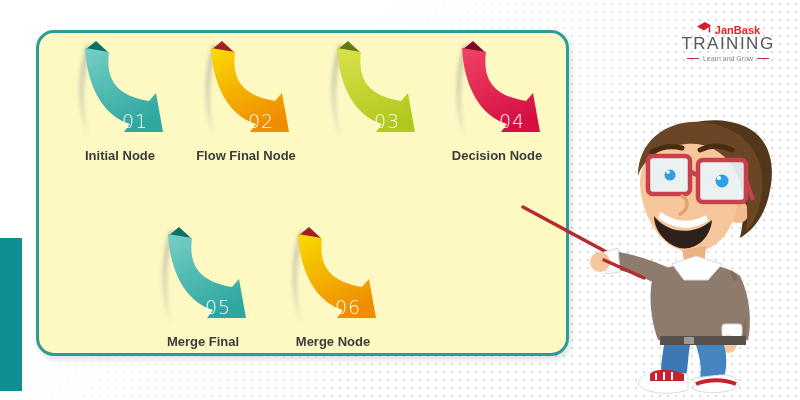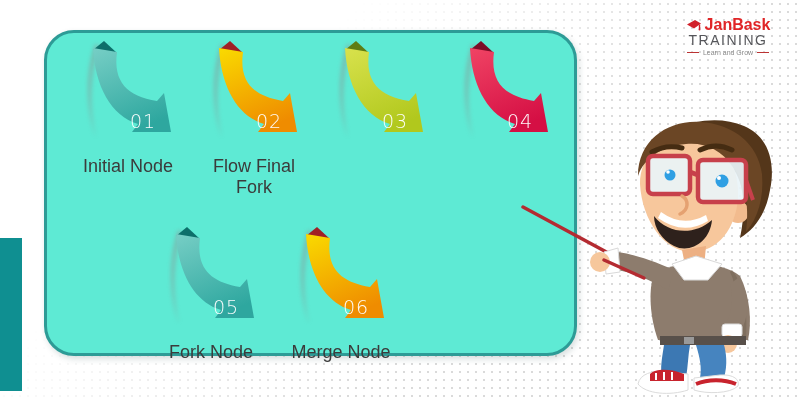--- a/index.html
+++ b/index.html
@@ -15,44 +15,44 @@
   }
   .bg-fade{
     position:absolute;inset:0;
     background:linear-gradient(135deg,#ffffff 30%, rgba(255,255,255,0) 62%);
   }
   .accent-bar{
     position:absolute;left:0;top:238px;width:22px;height:153px;
     background:var(--accent,#0f8f91);
   }
   .frame{
-    position:absolute;left:44px;top:30px;width:527px;height:320px;
-    background:#5eead4;border:3px solid var(--frame-border,#2d9b96);
-    border-radius:30px;
+    position:absolute;left:36px;top:30px;width:527px;height:320px;
+    background:#fef9c3;border:3px solid var(--frame-border,#2d9b96);
+    border-radius:18px;
     box-shadow:2px 3px 6px rgba(40,80,80,.18);
   }
   .node-item{position:absolute;text-align:center;}
   .ribbon{display:block;margin:0 auto;transform:translateX(-6px);}
   .rib-num{
     fill:#ffffff;font-family:"DejaVu Sans", sans-serif;
     font-size:19px;font-weight:300;letter-spacing:1px;opacity:.96;
   }
   .node-label{
-    font-weight:400;font-size:18px;line-height:1.15;
-    color:var(--label,#3b3b3b);margin-top:10px;
+    font-weight:700;font-size:13px;line-height:1.15;
+    color:var(--label,#3b3b3b);margin-top:3px;
   }
   .pointer-svg{position:absolute;left:0;top:0;pointer-events:none;}
   .character{position:absolute;left:588px;top:112px;}
   .logo{
     position:absolute;left:674px;top:16px;width:108px;
     display:flex;flex-direction:column;align-items:center;line-height:1.1;
   }
   .logo-row1{display:flex;align-items:center;gap:3px;}
-  .logo-brand{color:#e02527;font-weight:700;font-size:16px;}
-  .logo-name{color:#55565a;font-size:14px;font-weight:500;letter-spacing:1.5px;margin-top:-1px;}
+  .logo-brand{color:#e02527;font-weight:700;font-size:11px;margin-top:8px;}
+  .logo-name{color:#55565a;font-size:17px;font-weight:500;letter-spacing:1.5px;margin-top:-1px;}
   .logo-tag{display:flex;align-items:center;gap:4px;color:#8a8a8a;font-size:7px;margin-top:1px;}
   .logo-tag .dash{width:12px;height:1px;background:#b33;display:inline-block;}
 </style>
 </head>
 <body style="--accent: #0f8f91; --frame-border: #2d9b96; --label: #3b3b3b; --dot: #dadada;">
 
 <svg width="0" height="0" style="position:absolute" aria-hidden="true">
   <defs>
     <filter id="ribBlur" x="-40%" y="-20%" width="180%" height="140%">
       <feGaussianBlur stdDeviation="2"></feGaussianBlur>
@@ -82,21 +82,21 @@
     <svg class="ribbon" width="110" height="106" viewBox="0 0 110 106">
       <linearGradient x1="0.1" y1="0" x2="0.5" y2="1" id="ribGrad1">
         <stop offset="0" stop-color="#f9d800"></stop>
           <stop offset="1" stop-color="#ef8c00"></stop>
       </linearGradient>
       <path class="rib-shadow" d="M28 4 C19 30 18 66 29 98 C22 70 22 34 33 6 Z" fill="#8f8f8f" opacity="0.5" filter="url(#ribBlur)"></path>
       <polygon class="rib-fold" points="26,10 50,13 37,1" fill="#a02025"></polygon>
       <path class="rib-band" d="M26 8 L50 12 C46 42 60 56 90 61 L97 53 L104 92 L65 92 L71 84 C44 76 28 46 26 8 Z" fill="url(#ribGrad1)"></path>
       <text class="rib-num" x="76" y="88" text-anchor="middle">02</text>
     </svg>
-    <div class="node-label">Flow Final Fork</div>
+    <div class="node-label">Flow Final Node</div>
   </div>
     <div class="node-item" style="left: 263px; top: 7px; width: 140px;">
     <svg class="ribbon" width="110" height="106" viewBox="0 0 110 106">
       <linearGradient x1="0.1" y1="0" x2="0.5" y2="1" id="ribGrad2">
         <stop offset="0" stop-color="#d7e14b"></stop>
           <stop offset="1" stop-color="#b1c81d"></stop>
       </linearGradient>
       <path class="rib-shadow" d="M28 4 C19 30 18 66 29 98 C22 70 22 34 33 6 Z" fill="#8f8f8f" opacity="0.5" filter="url(#ribBlur)"></path>
       <polygon class="rib-fold" points="26,10 50,13 37,1" fill="#5f7d13"></polygon>
       <path class="rib-band" d="M26 8 L50 12 C46 42 60 56 90 61 L97 53 L104 92 L65 92 L71 84 C44 76 28 46 26 8 Z" fill="url(#ribGrad2)"></path>
@@ -107,33 +107,34 @@
     <svg class="ribbon" width="110" height="106" viewBox="0 0 110 106">
       <linearGradient x1="0.1" y1="0" x2="0.5" y2="1" id="ribGrad3">
         <stop offset="0" stop-color="#ef4263"></stop>
           <stop offset="1" stop-color="#d50f44"></stop>
       </linearGradient>
       <path class="rib-shadow" d="M28 4 C19 30 18 66 29 98 C22 70 22 34 33 6 Z" fill="#8f8f8f" opacity="0.5" filter="url(#ribBlur)"></path>
       <polygon class="rib-fold" points="26,10 50,13 37,1" fill="#7c0c27"></polygon>
       <path class="rib-band" d="M26 8 L50 12 C46 42 60 56 90 61 L97 53 L104 92 L65 92 L71 84 C44 76 28 46 26 8 Z" fill="url(#ribGrad3)"></path>
       <text class="rib-num" x="76" y="88" text-anchor="middle">04</text>
     </svg>
+    <div class="node-label">Decision Node</div>
   </div>
     <div class="node-item" style="left: 89px; top: 193px; width: 150px;">
     <svg class="ribbon" width="110" height="106" viewBox="0 0 110 106">
       <linearGradient x1="0.1" y1="0" x2="0.5" y2="1" id="ribGrad4">
         <stop offset="0" stop-color="#74cdc4"></stop>
           <stop offset="1" stop-color="#2ea79f"></stop>
       </linearGradient>
       <path class="rib-shadow" d="M28 4 C19 30 18 66 29 98 C22 70 22 34 33 6 Z" fill="#8f8f8f" opacity="0.5" filter="url(#ribBlur)"></path>
       <polygon class="rib-fold" points="26,10 50,13 37,1" fill="#0d6f6a"></polygon>
       <path class="rib-band" d="M26 8 L50 12 C46 42 60 56 90 61 L97 53 L104 92 L65 92 L71 84 C44 76 28 46 26 8 Z" fill="url(#ribGrad4)"></path>
       <text class="rib-num" x="76" y="88" text-anchor="middle">05</text>
     </svg>
-    <div class="node-label">Fork Node</div>
+    <div class="node-label">Merge Final</div>
   </div>
     <div class="node-item" style="left: 229px; top: 193px; width: 130px;">
     <svg class="ribbon" width="110" height="106" viewBox="0 0 110 106">
       <linearGradient x1="0.1" y1="0" x2="0.5" y2="1" id="ribGrad5">
         <stop offset="0" stop-color="#f9d800"></stop>
           <stop offset="1" stop-color="#ef8c00"></stop>
       </linearGradient>
       <path class="rib-shadow" d="M28 4 C19 30 18 66 29 98 C22 70 22 34 33 6 Z" fill="#8f8f8f" opacity="0.5" filter="url(#ribBlur)"></path>
       <polygon class="rib-fold" points="26,10 50,13 37,1" fill="#a02025"></polygon>
       <path class="rib-band" d="M26 8 L50 12 C46 42 60 56 90 61 L97 53 L104 92 L65 92 L71 84 C44 76 28 46 26 8 Z" fill="url(#ribGrad5)"></path>

